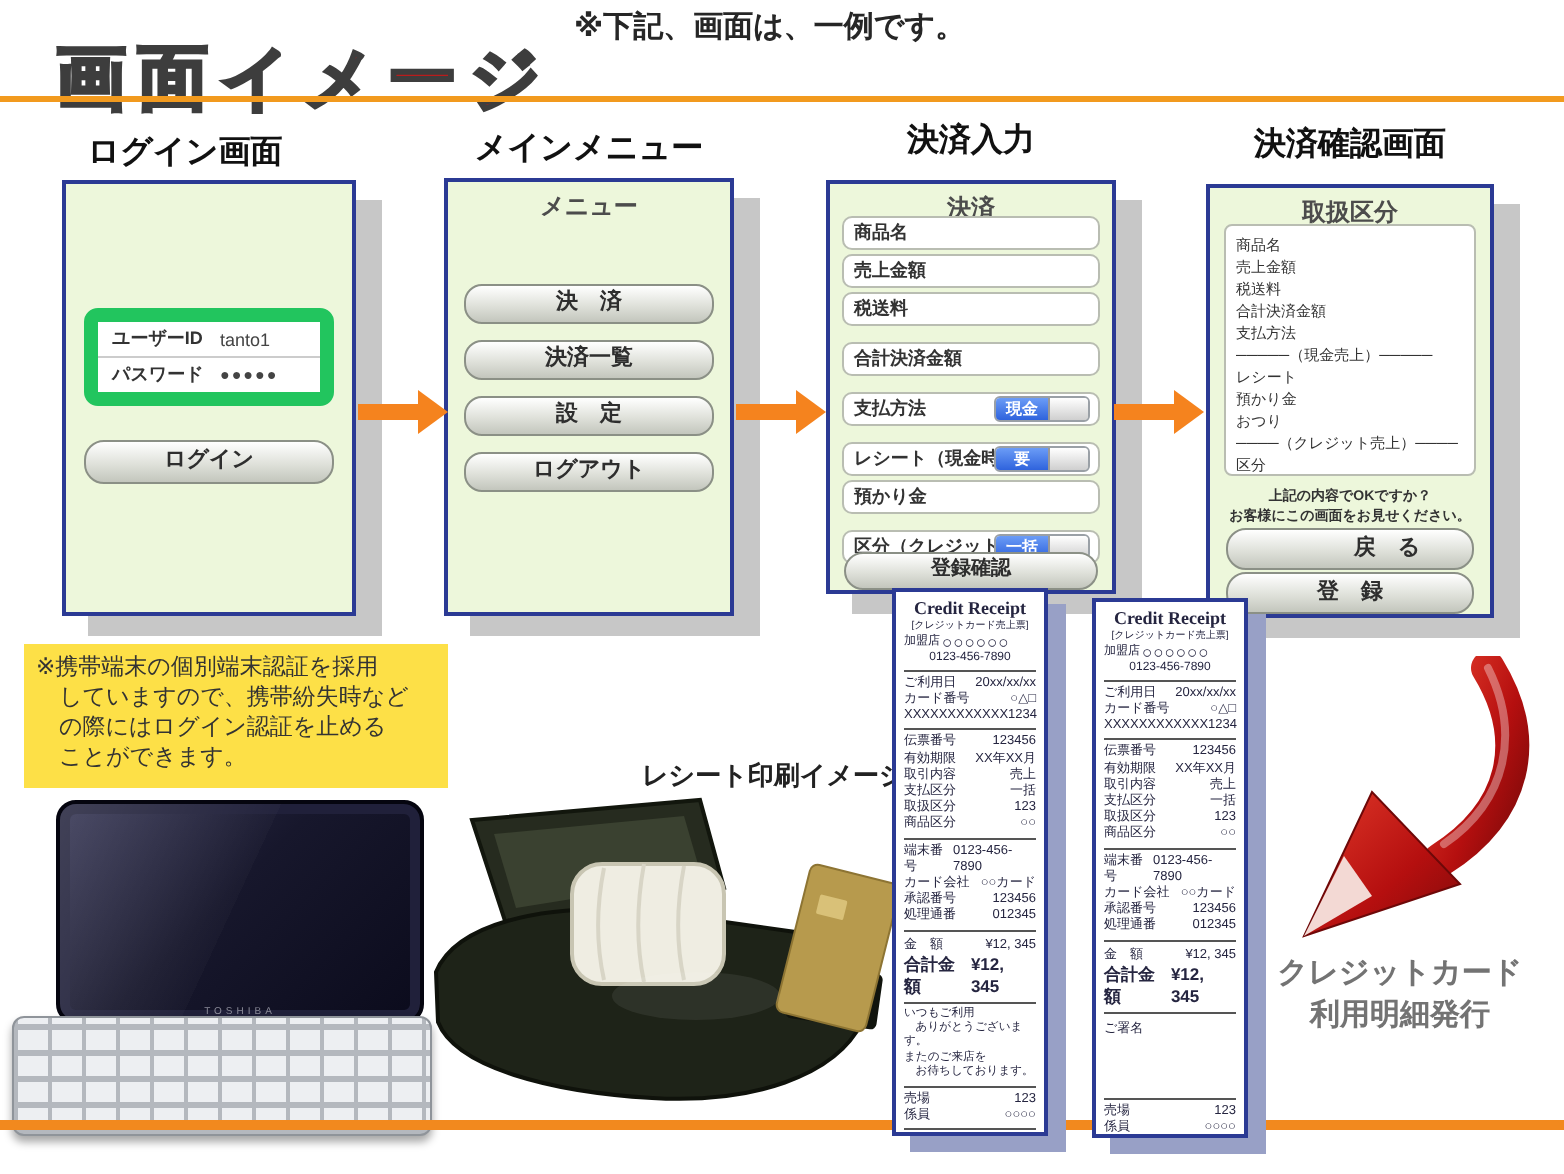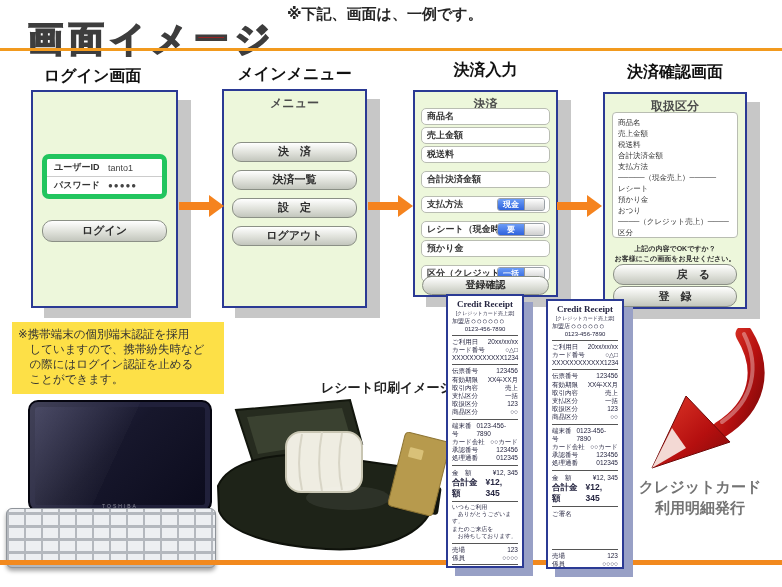--- a/index.html
+++ b/index.html
@@ -15,21 +15,21 @@
 
   
   .col-title{position:absolute;font-size:16px;font-weight:bold;color:#111;text-align:center;white-space:nowrap;}
   .device{position:absolute;background:#EDF7DB;border:2px solid #2B3A94;box-shadow:13px 10px 0 #C7C7C7;}
   .screen-header{position:absolute;top:4px;left:0;right:0;text-align:center;font-size:12px;font-weight:600;color:#4c4c4c;}
 
   .btn{background:linear-gradient(#ffffff,#dfe1da 55%,#c3c6bd);border:1px solid #8b9086;
        border-radius:10px;font-weight:bold;color:#2e2e2e;text-align:center;cursor:pointer;}
 
   
-  .login-group{position:absolute;left:9px;right:9px;top:62px;background:#fff;border:5px solid #22c55e;
+  .login-group{position:absolute;left:9px;right:9px;top:62px;background:#fff;border:7px solid #22c55e;
        border-radius:7px;overflow:hidden;}
   .login-row{display:flex;align-items:center;height:17px;padding:0 7px;font-size:9px;background:#fff;}
   .login-row + .login-row{border-top:1px solid #ccc;}
   .login-label{font-weight:bold;color:#333;width:54px;}
   .login-value{color:#444;}
   .pw .login-value{letter-spacing:1px;font-size:8px;}
   .login-btn{position:absolute;left:9px;right:9px;top:128px;height:20px;font-size:11px;line-height:19px;}
 
   
   .menu-btn{position:absolute;left:8px;right:8px;height:18px;font-size:11px;line-height:17px;border-radius:9px;}

